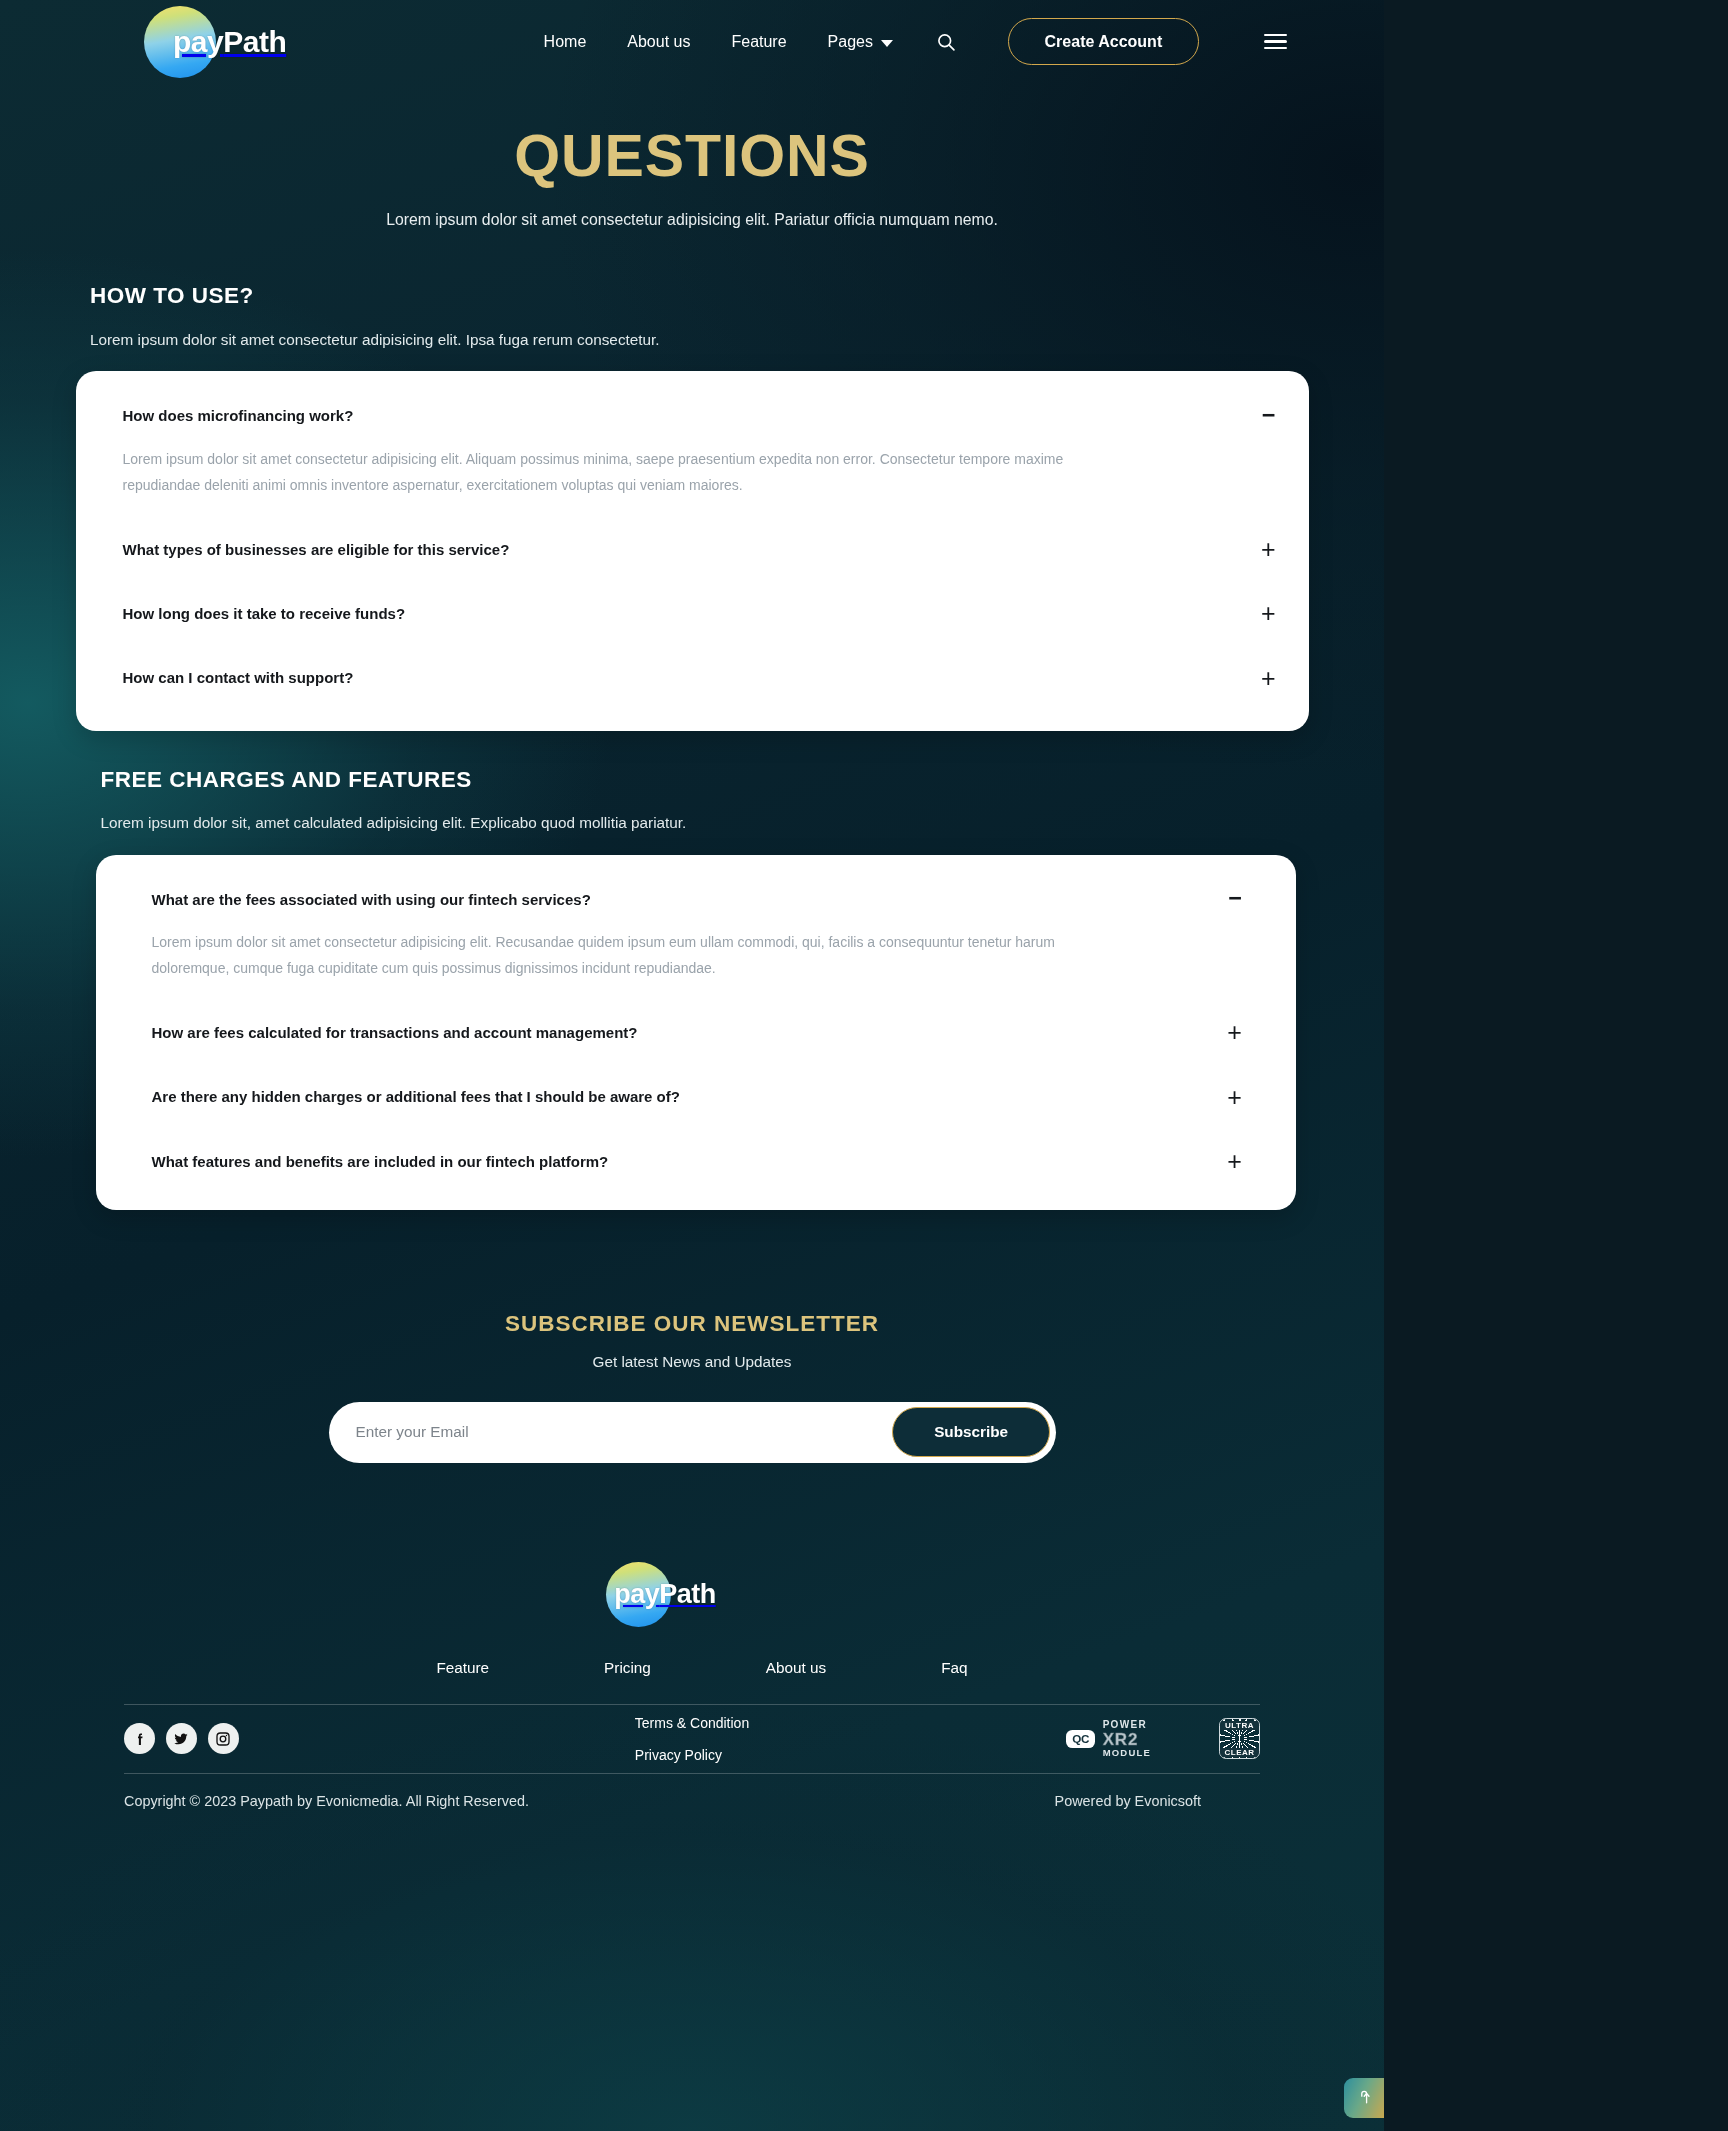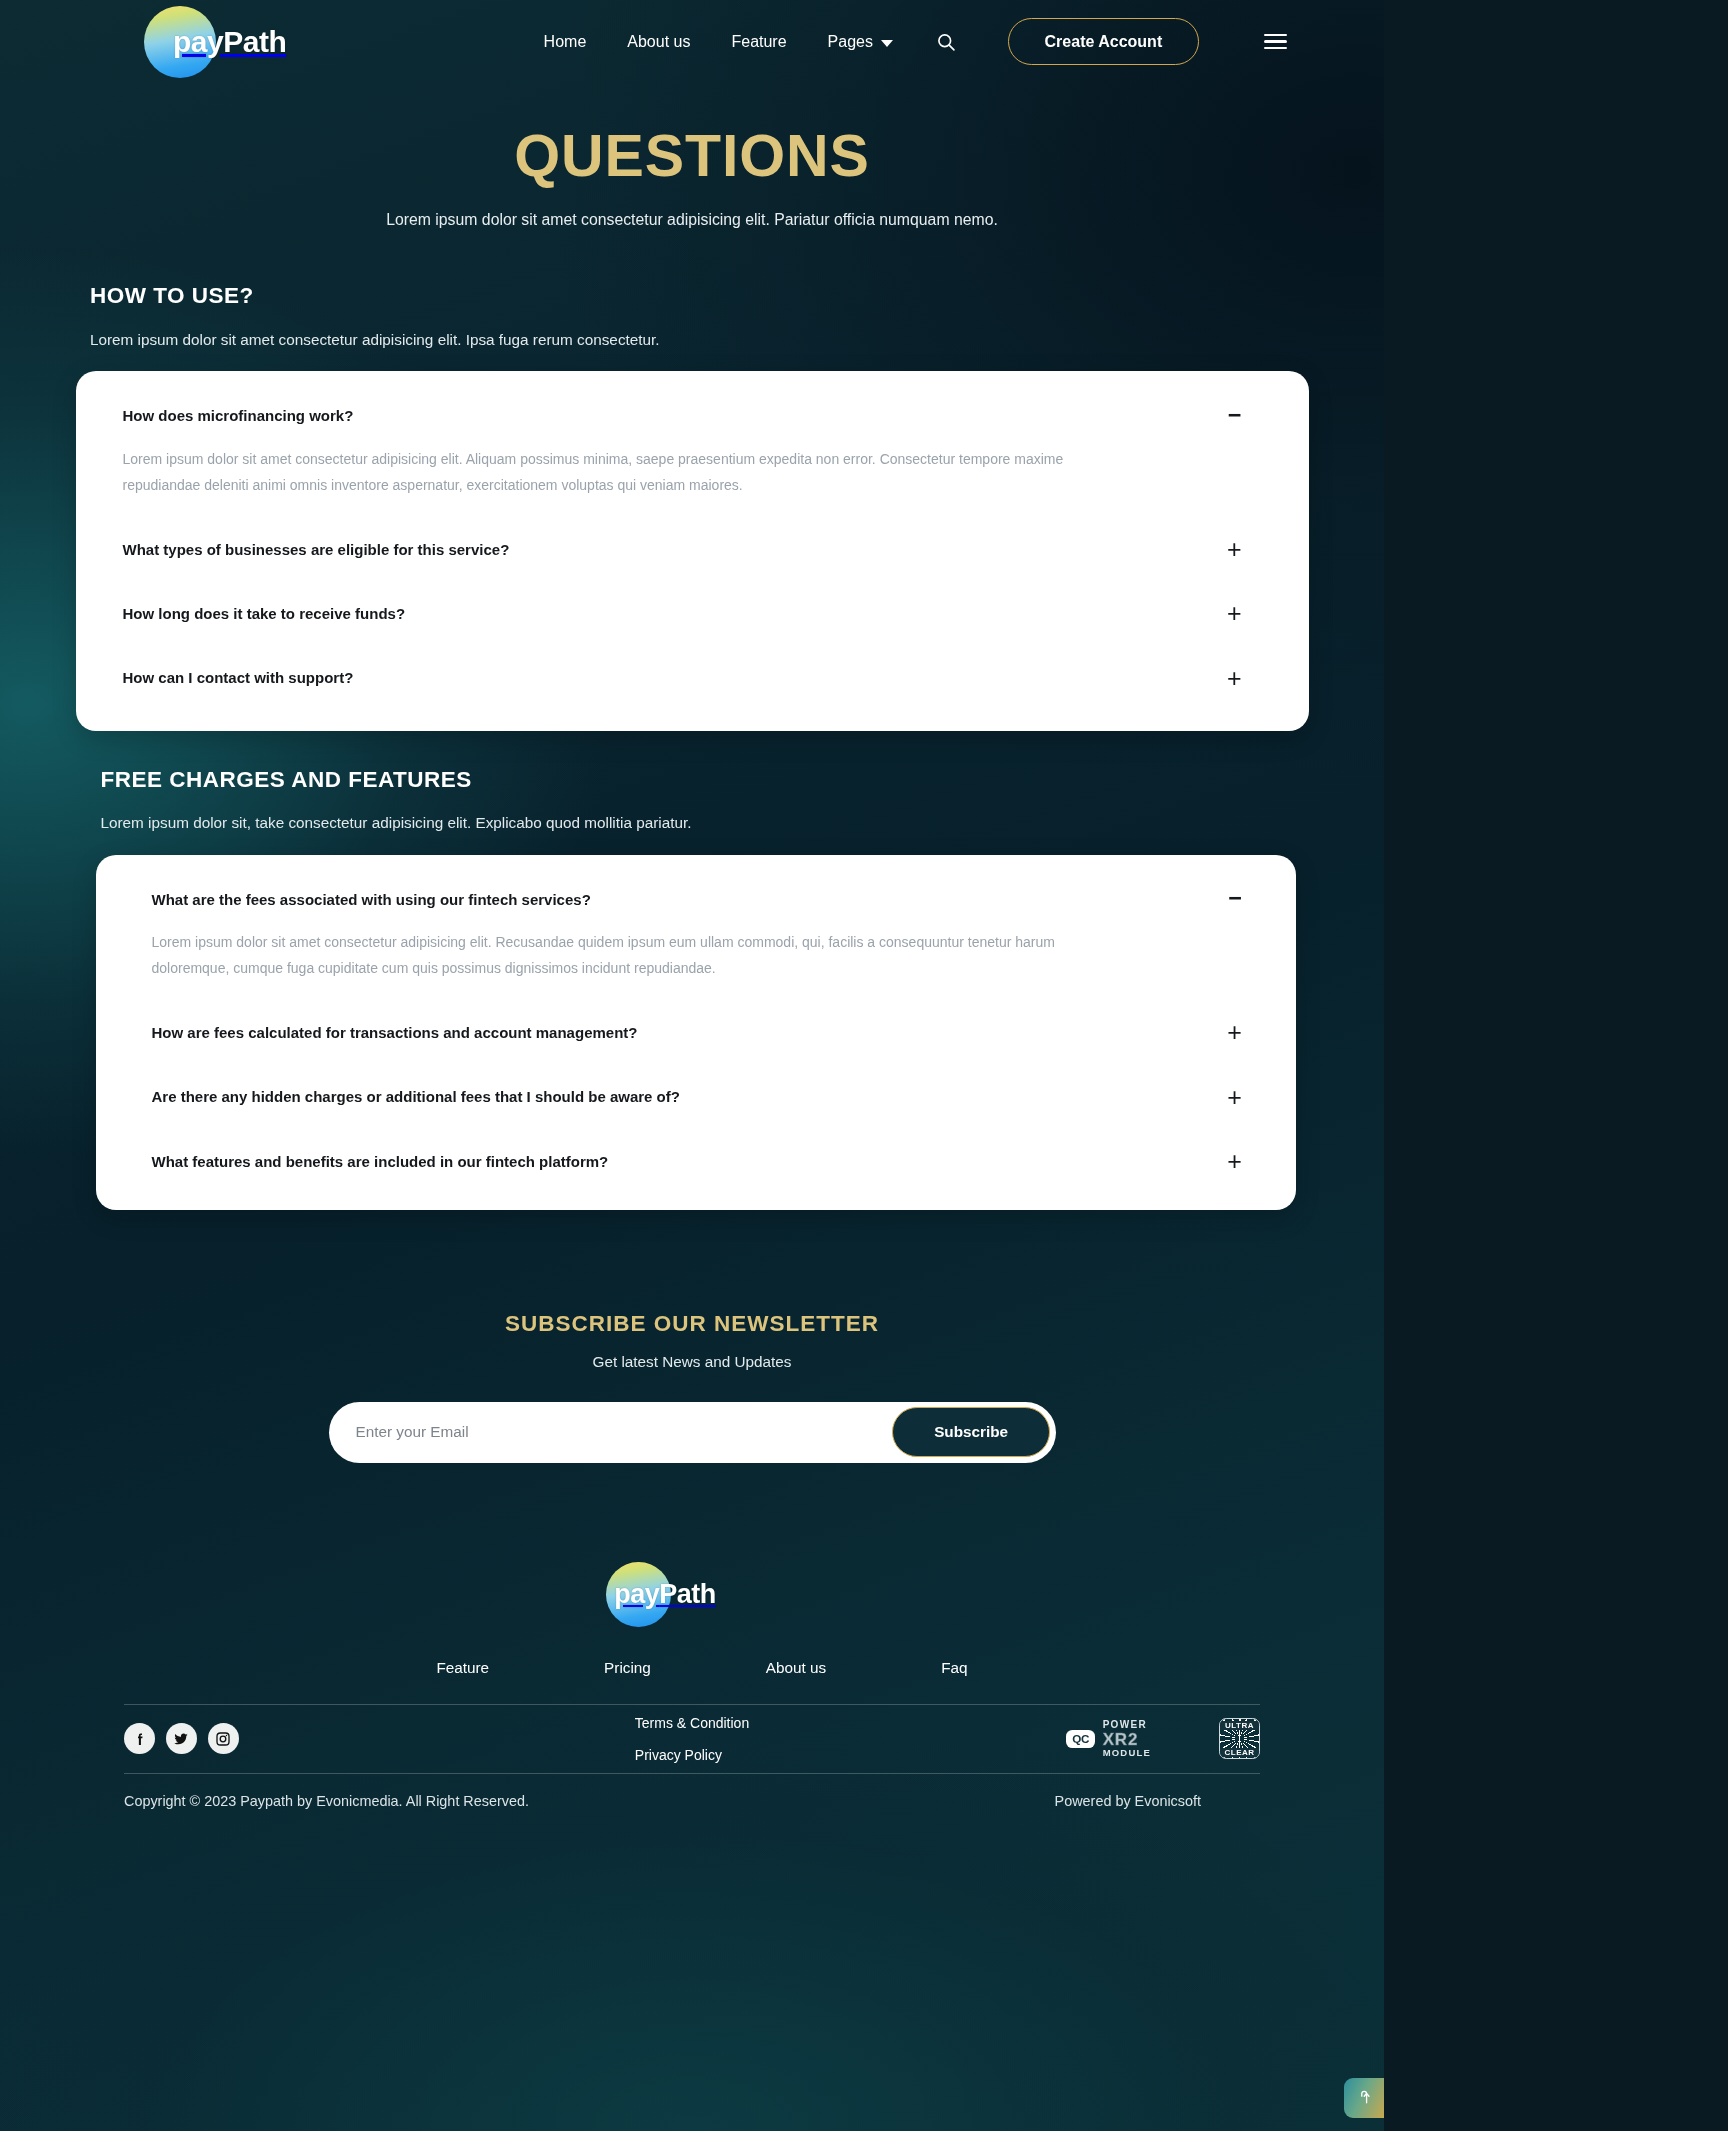--- a/index.html
+++ b/index.html
@@ -78,21 +78,21 @@
   .sec-title {
     font-size:22.5px; font-weight:bold; letter-spacing:0.5px; color:#ffffff;
     padding-left:14.4px;
   }
   .sec-sub { font-size:15.3px; color:#e2eaec; margin-top:21.6px; padding-left:14.4px; font-weight:400; }
   .sec2 { margin-top:36px; }
   .sec2 .sec-title, .sec2 .sec-sub { padding-left:25px; }
 
   .card {
     background:#ffffff; border-radius:20px; margin-top:22.5px;
-    padding:34px 67px 40px 47px;
+    padding:34px 33px 40px 47px;
     box-shadow:0 7.2px 25px rgba(0,0,0,0.18);
   }
   .card2 { margin-left:20px; margin-right:12.6px; padding:34px 54px 36px 56px; }
 
   .acc-item { }
   .acc-head {
     display:flex; align-items:flex-start; justify-content:space-between;
     cursor:pointer; gap:18px;
   }
   .acc-q {
@@ -287,21 +287,21 @@
           <div class="acc-q">How can I contact with support?</div>
           <div class="acc-sign">+</div>
         </div>
       </div>
 
     </div>
   </div>
 
   <div class="section sec2">
     <div class="sec-title">FREE CHARGES AND FEATURES</div>
-    <div class="sec-sub">Lorem ipsum dolor sit, take consectetur adipisicing elit. Explicabo quod mollitia pariatur.</div>
+    <div class="sec-sub">Lorem ipsum dolor sit, amet calculated adipisicing elit. Explicabo quod mollitia pariatur.</div>
 
     <div class="card card2">
 
       <div class="acc-item">
         <div class="acc-head">
           <div class="acc-q">What are the fees associated with using our fintech services?</div>
           <div class="acc-sign minus">−</div>
         </div>
         <div class="acc-body">Lorem ipsum dolor sit amet consectetur adipisicing elit. Recusandae quidem ipsum eum ullam commodi, qui, facilis a consequuntur tenetur harum doloremque, cumque fuga cupiditate cum quis possimus dignissimos incidunt repudiandae.</div>
       </div>

